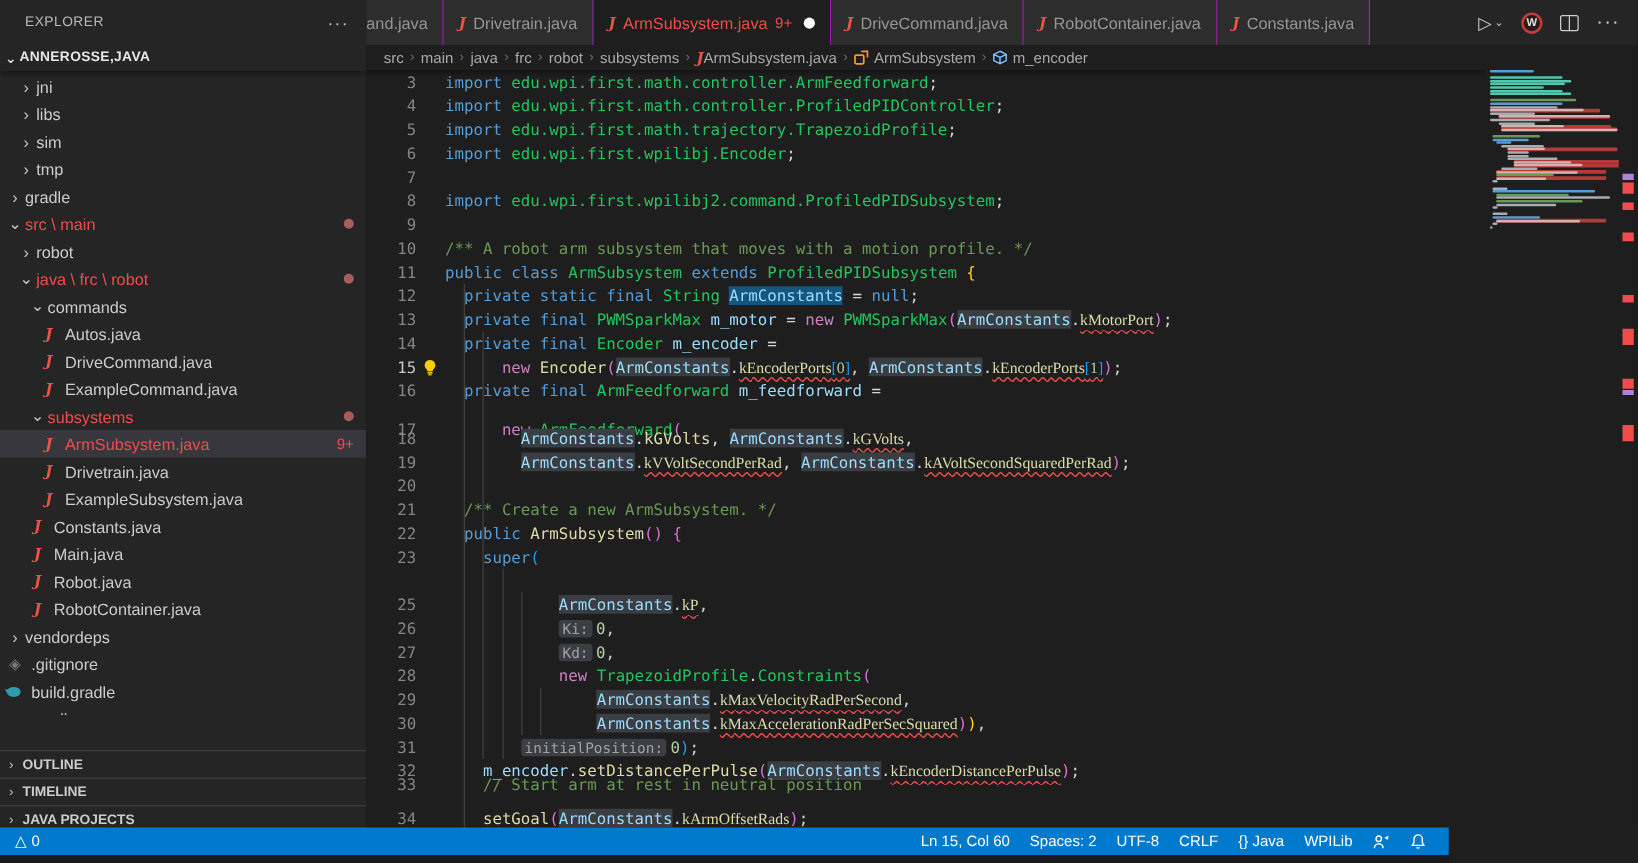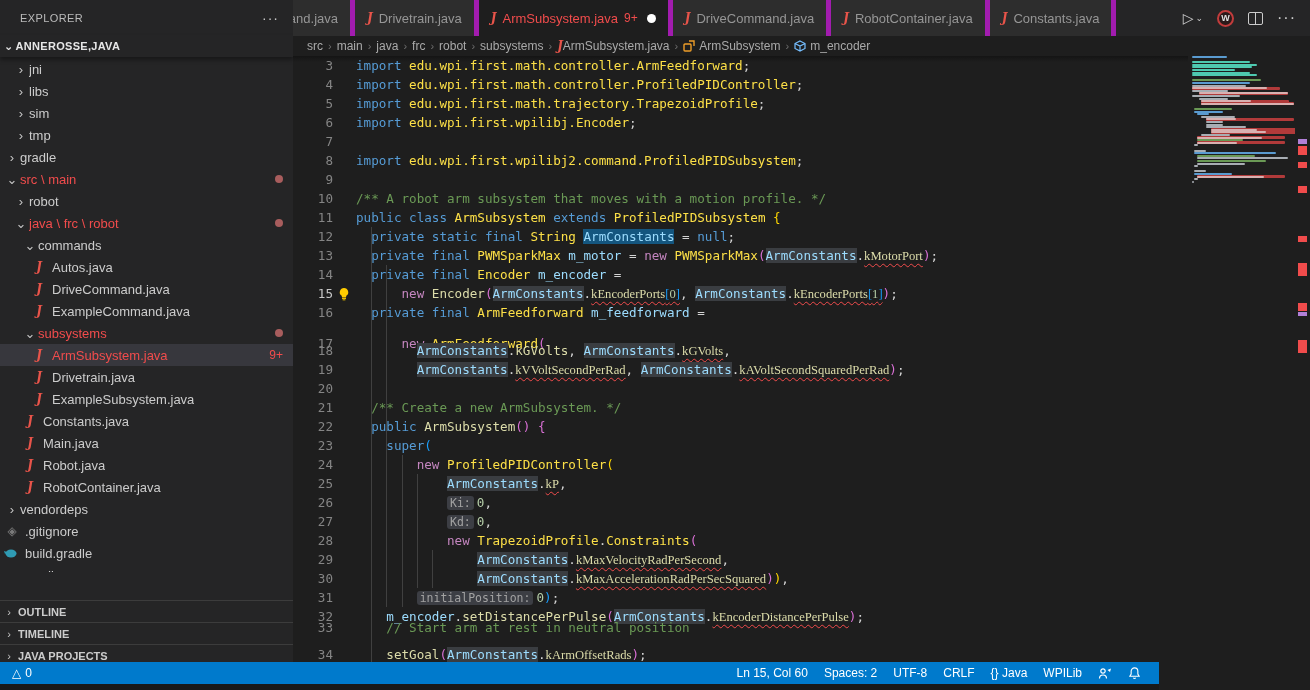--- a/index.html
+++ b/index.html
@@ -27,21 +27,21 @@
   .gitdot { width:8px; height:8px; border-radius:50%; background:#a85d5d; }
   .badge9 { color:#f14c4c; font-size:12px; }
   .sb-bottom { position:absolute; left:0; right:0; height:22px; display:flex; align-items:center;
      border-top:1px solid #3c3c3c; font-size:11px; font-weight:bold; color:#cccccc; background:#252526; cursor:pointer;}
   .sb-bottom .chev { width:18px; text-align:center; font-weight:normal; color:#c5c5c5;}
 
   
   #editor { position:absolute; left:293px; top:0; width:1017px; height:662px; background:#1e1e1e; }
   #tabbar { height:36px; background:#252526; display:flex; align-items:stretch; }
   .tab { display:flex; align-items:center; padding:0 12px; font-size:13px; color:#969696;
-     background:#2d2d2d; border-right:5px solid #a21caf; cursor:pointer; white-space:nowrap; }
+     background:#2d2d2d; border-right:1px solid #a21caf; cursor:pointer; white-space:nowrap; }
   .tab .ficon { margin-right:6px; font-size:12px; }
   .tab.active { background:#1e1e1e; color:#ffffff; }
   .tab.err-name { color:#f14c4c; }
   .tab .tbadge { color:#f14c4c; margin-left:6px; font-size:12px; }
   .tab .dirty { width:9px; height:9px; border-radius:50%; background:#ffffff; margin-left:9px; }
   .tab.partial { max-width:62px; overflow:hidden; direction:rtl; padding-left:2px; background:#2d2d2d;}
   #tab-actions { margin-left:auto; display:flex; align-items:center; gap:14px; padding:0 14px; color:#cccccc; }
   #tab-actions .act { cursor:pointer; display:flex; align-items:center; }
   .runwrap { font-size:14px; }
   .runwrap .dd { font-size:9px; margin-left:2px; color:#cccccc; }
@@ -58,21 +58,21 @@
 
   
   #code { position:absolute; left:0; top:56px; right:122px; bottom:0; overflow:hidden;
      font-family:"DejaVu Sans Mono",monospace; font-size:12.6px; }
   #code:before { content:""; position:absolute; left:0; top:0; right:0; height:6px;
      background:linear-gradient(#00000055,transparent); pointer-events:none; }
   .cline { position:absolute; left:0; right:0; height:19px; line-height:19px; white-space:pre; }
   .gut { position:absolute; left:0; width:40px; text-align:right; color:#858585; }
   .gut.cur { color:#c6c6c6; }
   .ctext { position:absolute; left:63px; }
-  .tk-kw{color:#569cd6} .tk-ctl{color:#c586c0} .tk-typ{color:#fde047} .tk-var{color:#9cdcfe}
+  .tk-kw{color:#569cd6} .tk-ctl{color:#c586c0} .tk-typ{color:#22c55e} .tk-var{color:#9cdcfe}
   .tk-fn{color:#dcdcaa} .tk-num{color:#b5cea8} .tk-com{color:#6a9955} .tk-pun{color:#d4d4d4}
   .tk-b1{color:#ffd700} .tk-b2{color:#da70d6} .tk-b3{color:#179fff}
   .tk-err{ text-decoration:underline; text-decoration-style:wavy; text-decoration-color:#f14c4c;
      text-decoration-thickness:1px; text-underline-offset:3px; text-decoration-skip-ink:none;font-family:Liberation Serif, serif; }
   .tk-hlr{ background:#3a3d41; }
   .tk-hlw{ background:#14567f; }
   .tk-hint{ background:#3c3e44; color:#a2a2a2; border-radius:3px; padding:0 3px; margin-right:3px; font-size:11.5px; }
   .iguide { position:absolute; width:1px; background:#404040; }
   #bulb { position:absolute; left:44px; width:14px; height:14px; cursor:pointer; }
 
@@ -342,21 +342,20 @@
         <div class="cline" style="top: 209px;"><span class="gut">14</span><span class="ctext"><span class="tk-pun">  </span><span class="tk-kw">private final </span><span class="tk-typ">Encoder </span><span class="tk-var">m_encoder</span><span class="tk-pun"> =</span></span></div>
         <div class="cline" style="top: 228px;"><span class="gut cur">15</span><span class="ctext"><span class="tk-pun">      </span><span class="tk-ctl">new </span><span class="tk-fn">Encoder</span><span class="tk-b2">(</span><span class="tk-var tk-hlr">ArmConstants</span><span class="tk-pun">.</span><span class="tk-fn tk-err">kEncoderPorts</span><span class="tk-b3 tk-err">[</span><span class="tk-num tk-err">0</span><span class="tk-b3 tk-err">]</span><span class="tk-pun">, </span><span class="tk-var tk-hlr">ArmConstants</span><span class="tk-pun">.</span><span class="tk-fn tk-err">kEncoderPorts</span><span class="tk-b3 tk-err">[</span><span class="tk-num tk-err">1</span><span class="tk-b3 tk-err">]</span><span class="tk-b2">)</span><span class="tk-pun">;</span></span></div>
         <div class="cline" style="top: 247px;"><span class="gut">16</span><span class="ctext"><span class="tk-pun">  </span><span class="tk-kw">private final </span><span class="tk-typ">ArmFeedforward </span><span class="tk-var">m_feedforward</span><span class="tk-pun"> =</span></span></div>
         <div class="cline" style="top: 266px; margin-top: 12px;"><span class="gut">17</span><span class="ctext"><span class="tk-pun">      </span><span class="tk-ctl">new </span><span class="tk-typ">ArmFeedforward</span><span class="tk-b2">(</span></span></div>
         <div class="cline" style="top: 285px;"><span class="gut">18</span><span class="ctext"><span class="tk-pun">        </span><span class="tk-var tk-hlr">ArmConstants</span><span class="tk-pun">.</span><span class="tk-fn">kGVolts</span><span class="tk-pun">, </span><span class="tk-var tk-hlr">ArmConstants</span><span class="tk-pun">.</span><span class="tk-fn tk-err">kGVolts</span><span class="tk-pun">,</span></span></div>
         <div class="cline" style="top: 304px;"><span class="gut">19</span><span class="ctext"><span class="tk-pun">        </span><span class="tk-var tk-hlr">ArmConstants</span><span class="tk-pun">.</span><span class="tk-fn tk-err">kVVoltSecondPerRad</span><span class="tk-pun">, </span><span class="tk-var tk-hlr">ArmConstants</span><span class="tk-pun">.</span><span class="tk-fn tk-err">kAVoltSecondSquaredPerRad</span><span class="tk-b2">)</span><span class="tk-pun">;</span></span></div>
         <div class="cline" style="top: 323px;"><span class="gut">20</span><span class="ctext"></span></div>
         <div class="cline" style="top: 342px;"><span class="gut">21</span><span class="ctext"><span class="tk-pun">  </span><span class="tk-com">/** Create a new ArmSubsystem. */</span></span></div>
         <div class="cline" style="top: 361px;"><span class="gut">22</span><span class="ctext"><span class="tk-pun">  </span><span class="tk-kw">public </span><span class="tk-fn">ArmSubsystem</span><span class="tk-b2">()</span><span class="tk-pun"> </span><span class="tk-b2">{</span></span></div>
         <div class="cline" style="top: 380px;"><span class="gut">23</span><span class="ctext"><span class="tk-pun">    </span><span class="tk-kw">super</span><span class="tk-b3">(</span></span></div>
-        <div class="cline" style="top: 399px;"><span class="gut">24</span><span class="ctext"><span class="tk-pun">        </span><span class="tk-ctl">new </span><span class="tk-typ">ProfiledPIDController</span><span class="tk-b1">(</span></span></div>
         <div class="cline" style="top: 418px;"><span class="gut">25</span><span class="ctext"><span class="tk-pun">            </span><span class="tk-var tk-hlr">ArmConstants</span><span class="tk-pun">.</span><span class="tk-fn tk-err">kP</span><span class="tk-pun">,</span></span></div>
         <div class="cline" style="top: 437px;"><span class="gut">26</span><span class="ctext"><span class="tk-pun">            </span><span class="tk-hint">Ki:</span><span class="tk-num">0</span><span class="tk-pun">,</span></span></div>
         <div class="cline" style="top: 456px;"><span class="gut">27</span><span class="ctext"><span class="tk-pun">            </span><span class="tk-hint">Kd:</span><span class="tk-num">0</span><span class="tk-pun">,</span></span></div>
         <div class="cline" style="top: 475px;"><span class="gut">28</span><span class="ctext"><span class="tk-pun">            </span><span class="tk-ctl">new </span><span class="tk-typ">TrapezoidProfile</span><span class="tk-pun">.</span><span class="tk-typ">Constraints</span><span class="tk-b2">(</span></span></div>
         <div class="cline" style="top: 494px;"><span class="gut">29</span><span class="ctext"><span class="tk-pun">                </span><span class="tk-var tk-hlr">ArmConstants</span><span class="tk-pun">.</span><span class="tk-fn tk-err">kMaxVelocityRadPerSecond</span><span class="tk-pun">,</span></span></div>
         <div class="cline" style="top: 513px;"><span class="gut">30</span><span class="ctext"><span class="tk-pun">                </span><span class="tk-var tk-hlr">ArmConstants</span><span class="tk-pun">.</span><span class="tk-fn tk-err">kMaxAccelerationRadPerSecSquared</span><span class="tk-b2">)</span><span class="tk-b1">)</span><span class="tk-pun">,</span></span></div>
         <div class="cline" style="top: 532px;"><span class="gut">31</span><span class="ctext"><span class="tk-pun">        </span><span class="tk-hint">initialPosition:</span><span class="tk-num">0</span><span class="tk-b3">)</span><span class="tk-pun">;</span></span></div>
         <div class="cline" style="top: 551px;"><span class="gut">32</span><span class="ctext"><span class="tk-pun">    </span><span class="tk-var">m_encoder</span><span class="tk-pun">.</span><span class="tk-fn">setDistancePerPulse</span><span class="tk-b2">(</span><span class="tk-var tk-hlr">ArmConstants</span><span class="tk-pun">.</span><span class="tk-fn tk-err">kEncoderDistancePerPulse</span><span class="tk-b2">)</span><span class="tk-pun">;</span></span></div>
         <div class="cline" style="top: 562px;"><span class="gut">33</span><span class="ctext"><span class="tk-pun">    </span><span class="tk-com">// Start arm at rest in neutral position</span></span></div>
         <div class="cline" style="top: 589px;"><span class="gut">34</span><span class="ctext"><span class="tk-pun">    </span><span class="tk-fn">setGoal</span><span class="tk-b2">(</span><span class="tk-var tk-hlr">ArmConstants</span><span class="tk-pun">.</span><span class="tk-fn tk-err">kArmOffsetRads</span><span class="tk-b2">)</span><span class="tk-pun">;</span></span></div>

